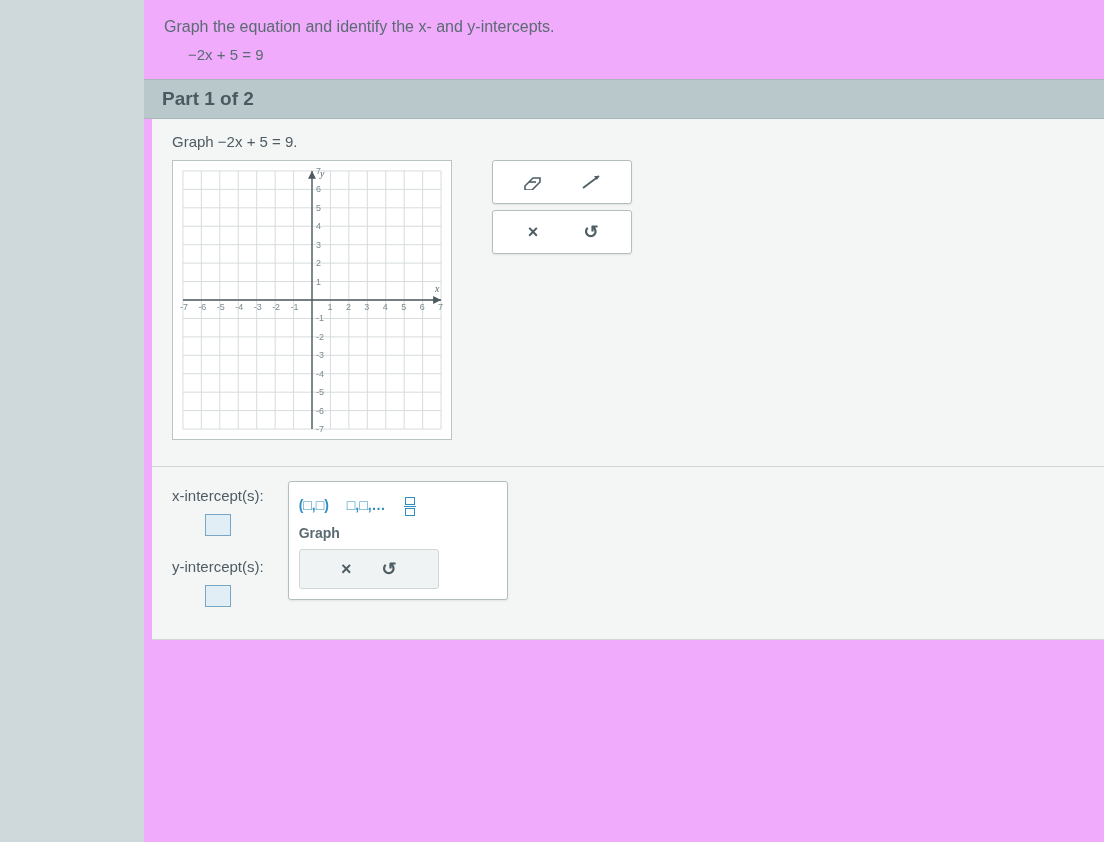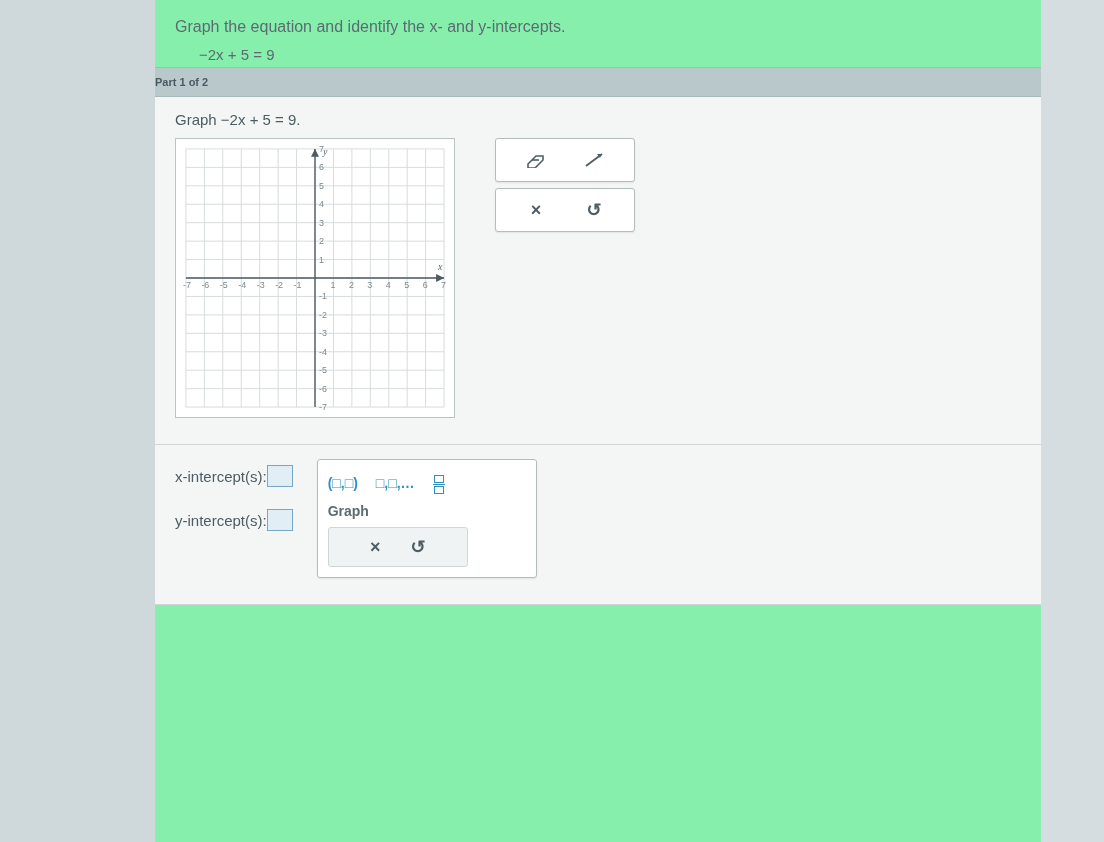--- a/index.html
+++ b/index.html
@@ -12,48 +12,49 @@
     color: #5a6a72;
   }
   .sidebar-gap {
     position: absolute;
     left: 0; top: 0;
     width: 155px; height: 842px;
     background: #cfd9dc;
   }
   .page {
     position: absolute;
-    left: 155px; top: 0;
-    width: 886px; height: 842px;
-    background: #86efac;
+    left: 144px; top: 0;
+    width: 960px; height: 842px;
+    background: #f0abfc;
     padding: 18px 0 0 0;
   }
   .question-stem {
     padding: 0 20px 6px 20px;
     font-size: 16px;
     color: #5b6b72;
   }
   .equation {
-    padding: 4px 20px 4px 44px;
+    padding: 4px 20px 16px 44px;
     font-size: 15px;
     color: #5b6b72;
   }
   .part-header {
     background: #b9c8cb;
     color: #4a5a61;
-    font-size: 11px;
+    font-size: 19px;
     font-weight: bold;
-    padding: 8px 0;
+    padding: 8px 18px;
     border-top: 1px solid #a9b8bb;
     border-bottom: 1px solid #a9b8bb;
   }
   .part-body {
     background: #f4f6f6;
     padding: 14px 20px 26px 20px;
     border-bottom: 1px solid #d0d6d7;
+    margin-left: 8px;
   }
   .instruction {
     font-size: 15px;
     color: #4d5c63;
     margin-bottom: 10px;
   }
   .graph-row {
     display: flex;
     align-items: flex-start;
     gap: 40px;
@@ -126,23 +127,25 @@
     border: 1px solid #cfd6d6;
     border-radius: 3px;
     padding: 8px 20px;
     width: 140px;
     margin-top: 6px;
     justify-content: center;
   }
   .answer-row {
     display: flex;
     align-items: center;
+    gap: 10px;
     margin: 6px 0;
     font-size: 15px;
     color: #4d5c63;
+    flex-direction: column;
   }
   .answer-box {
     width: 26px; height: 22px;
     background: #e2eef6;
     border: 1px solid #78a7c6;
   }
   .intercepts-wrap {
     display: flex;
     gap: 24px;
     align-items: flex-start;

